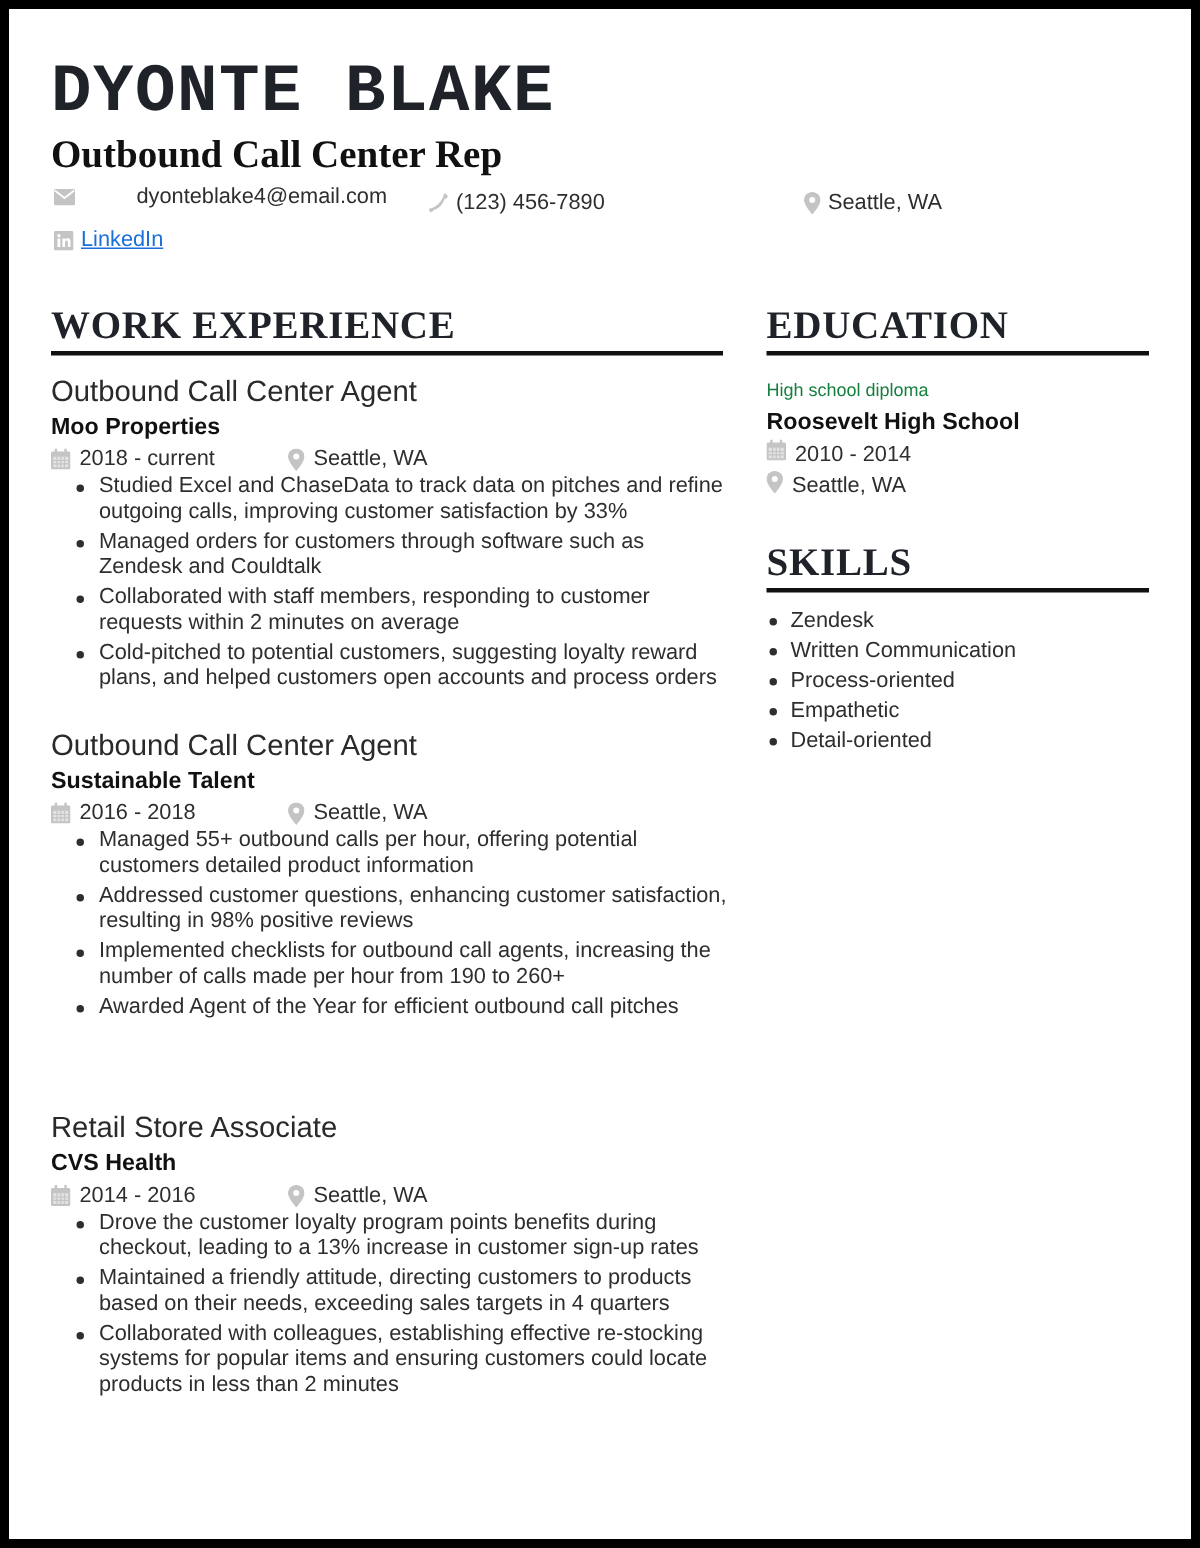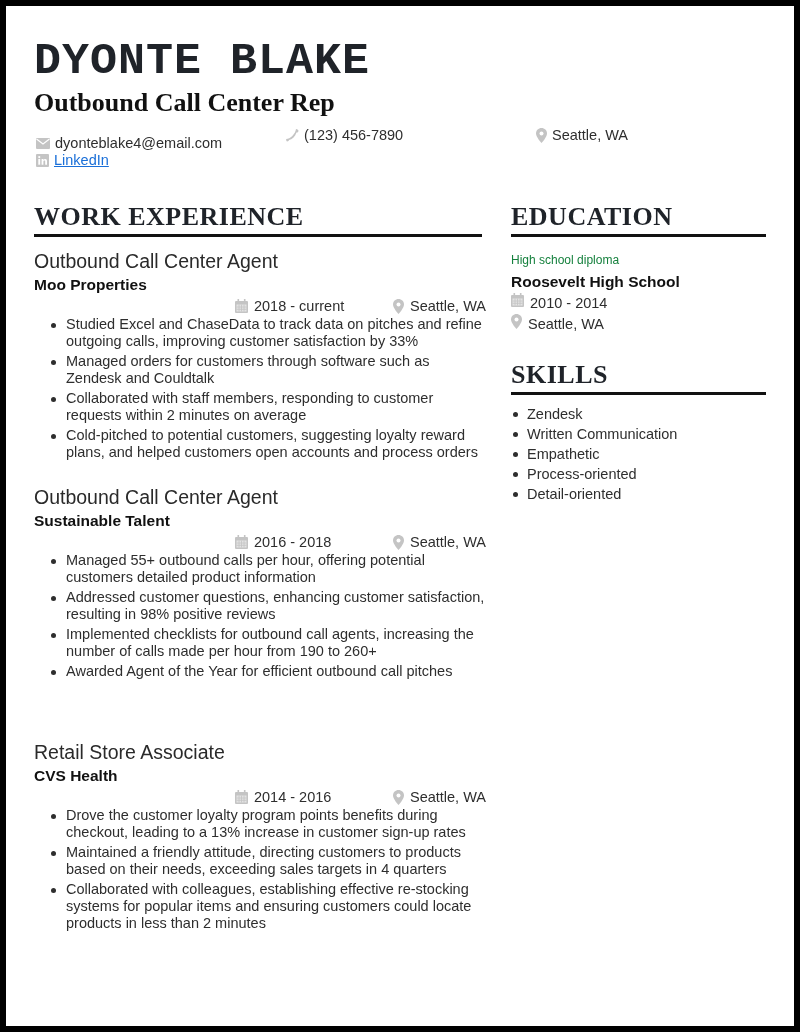--- a/index.html
+++ b/index.html
@@ -78,21 +78,20 @@
       line-height: 22px;
       margin-top: 1px;
       white-space: nowrap;
     }
     .meta {
       display: flex; align-items: center;
       font-size: 14.5px;
       color: #2e2e2e;
       line-height: 20px;
       white-space: nowrap;
-      justify-content: flex-end;
     }
     .meta .date { display: flex; align-items: center; width: 158px; }
     .meta .loc { display: flex; align-items: center; }
     .meta .icon { margin-right: 6px; display: inline-flex; align-items: center; }
 
     ul.bullets { list-style: none; margin-left: 14px; }
     ul.bullets li {
       position: relative;
       padding-left: 18px;
       font-size: 14.5px;
@@ -137,21 +136,21 @@
     }
   </style>
 </head>
 <body>
 
 <div class="page">
 
   <div class="name">DYONTE BLAKE</div>
   <div class="subtitle">Outbound Call Center Rep</div>
 
-  <div class="contact" style="left:30px; top:128px;">
+  <div class="contact" style="left:30px; top:116px;gap:36px;">
     <span class="icon">
       <svg width="14" height="11" viewBox="0 0 14 11">
           <rect x="0" y="0" width="14" height="11" rx="1" fill="#c4c4c4"></rect>
           <path d="M0.5 1 L7 6 L13.5 1" stroke="#fff" stroke-width="1.2" fill="none"></path>
         </svg>
     </span>
     <span>dyonteblake4@email.com</span>
   </div>
 
   <div class="contact" style="left:280px; top:120px;">
@@ -318,19 +317,19 @@
     </div>
   </div>
 
   <div class="section-title" style="left:505px; top:354px;">SKILLS</div>
   <div class="rule" style="left:505px; top:386px; width:255px;"></div>
 
   <div class="skills">
     <ul>
       <li>Zendesk</li>
       <li>Written Communication</li>
+      <li>Process-oriented</li>
       <li>Empathetic</li>
-      <li>Process-oriented</li>
       <li>Detail-oriented</li>
     </ul>
   </div>
 
 </div>
 
 </body></html>

